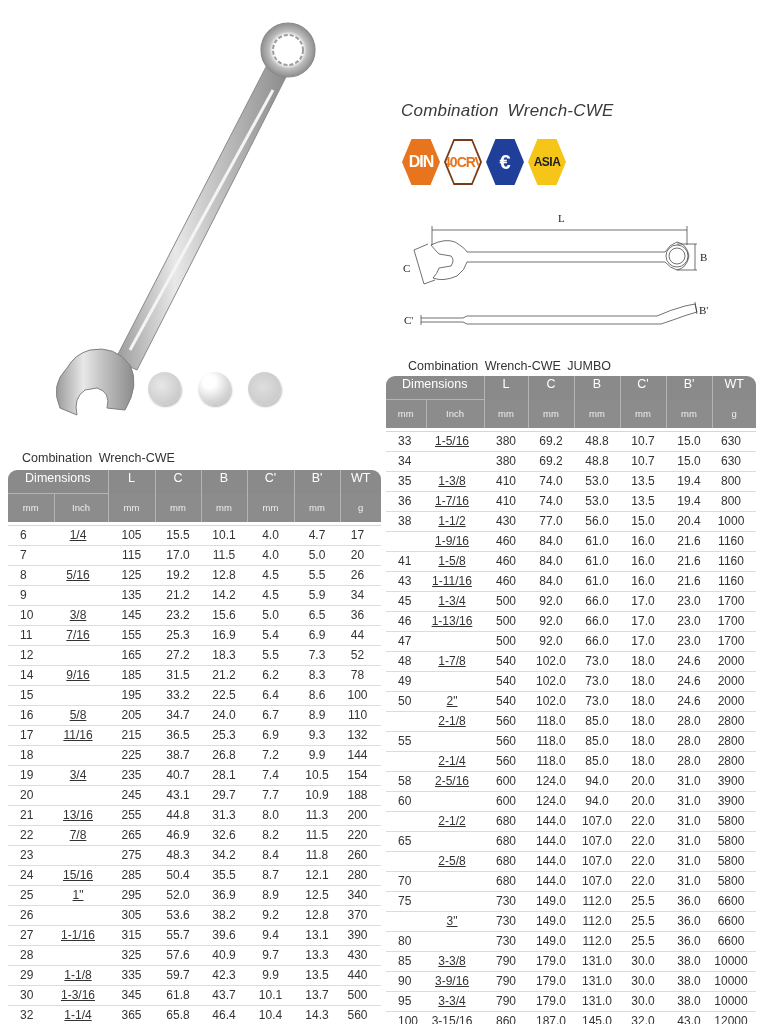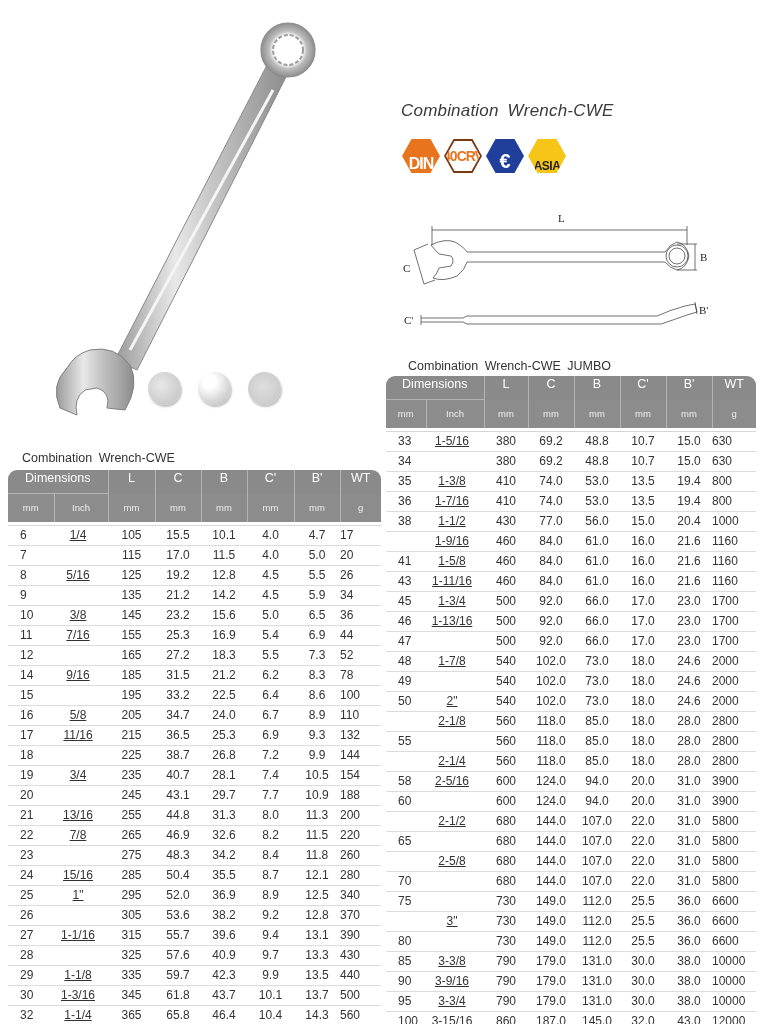--- a/index.html
+++ b/index.html
@@ -11,21 +11,21 @@
   }
   .abs { position: absolute; }
 
   
   .product-title {
     left: 401px; top: 101px; font-size: 17px; font-style: italic; color: #3a3a3a;
     letter-spacing: 0.2px; word-spacing: 4px;
   }
   .badges { left: 402px; top: 139px; display: flex; gap: 4px; }
   .badge {
-    width: 38px; height: 34px; position: relative; display: flex; align-items: flex-end; justify-content: center;
+    width: 38px; height: 46px; position: relative; display: flex; align-items: center; justify-content: center;
     clip-path: polygon(25% 0, 75% 0, 100% 50%, 75% 100%, 25% 100%, 0 50%);
     font-weight: bold; font-size: 12px; font-family: "Liberation Sans", sans-serif;
   }
   .badge.din { background: #e8741e; color: #fff; font-size: 16px; letter-spacing: -1px; }
   .badge.crv { background: #7a3a14; }
   .badge.crv .inner {
     position: absolute; inset: 2px; background: #fff;
     clip-path: polygon(25% 0, 75% 0, 100% 50%, 75% 100%, 25% 100%, 0 50%);
     display: flex; align-items: center; justify-content: center;
     color: #e8741e; font-size: 14px; letter-spacing: -1px;
@@ -59,21 +59,21 @@
   .head-round-l { border-top-left-radius: 9px; }
   .head-round-r { border-top-right-radius: 9px; margin-top: 24px; }
   table.spec thead tr.sep td { height: 3px; padding: 0; border-bottom: 1px solid #d6d6d6; }
   table.spec tbody td {
     height: 19px; line-height: 19px; padding: 0; border-bottom: 1px solid #dcdcdc; white-space: nowrap;
   }
   .c-mm { text-align: left; padding-left: 12px !important; }
   .c-in { text-align: center; padding-right: 6px !important; text-decoration: underline; }
   .c-L  { text-align: center; }
   .c-C, .c-B, .c-Cp, .c-Bp { text-align: center; }
-  .c-WT { text-align: left; padding-right: 6px !important; }
+  .c-WT { text-align: center; padding-right: 6px !important; }
 
   .left-table  { left: 8px;   top: 470px; }
   .right-table { left: 386px; top: 376px; }
 </style>
 </head>
 <body>
 
 <svg class="abs wrench" viewBox="0 0 280 410">
   <defs>
     <linearGradient id="steel" x1="0" y1="0" x2="1" y2="0">

